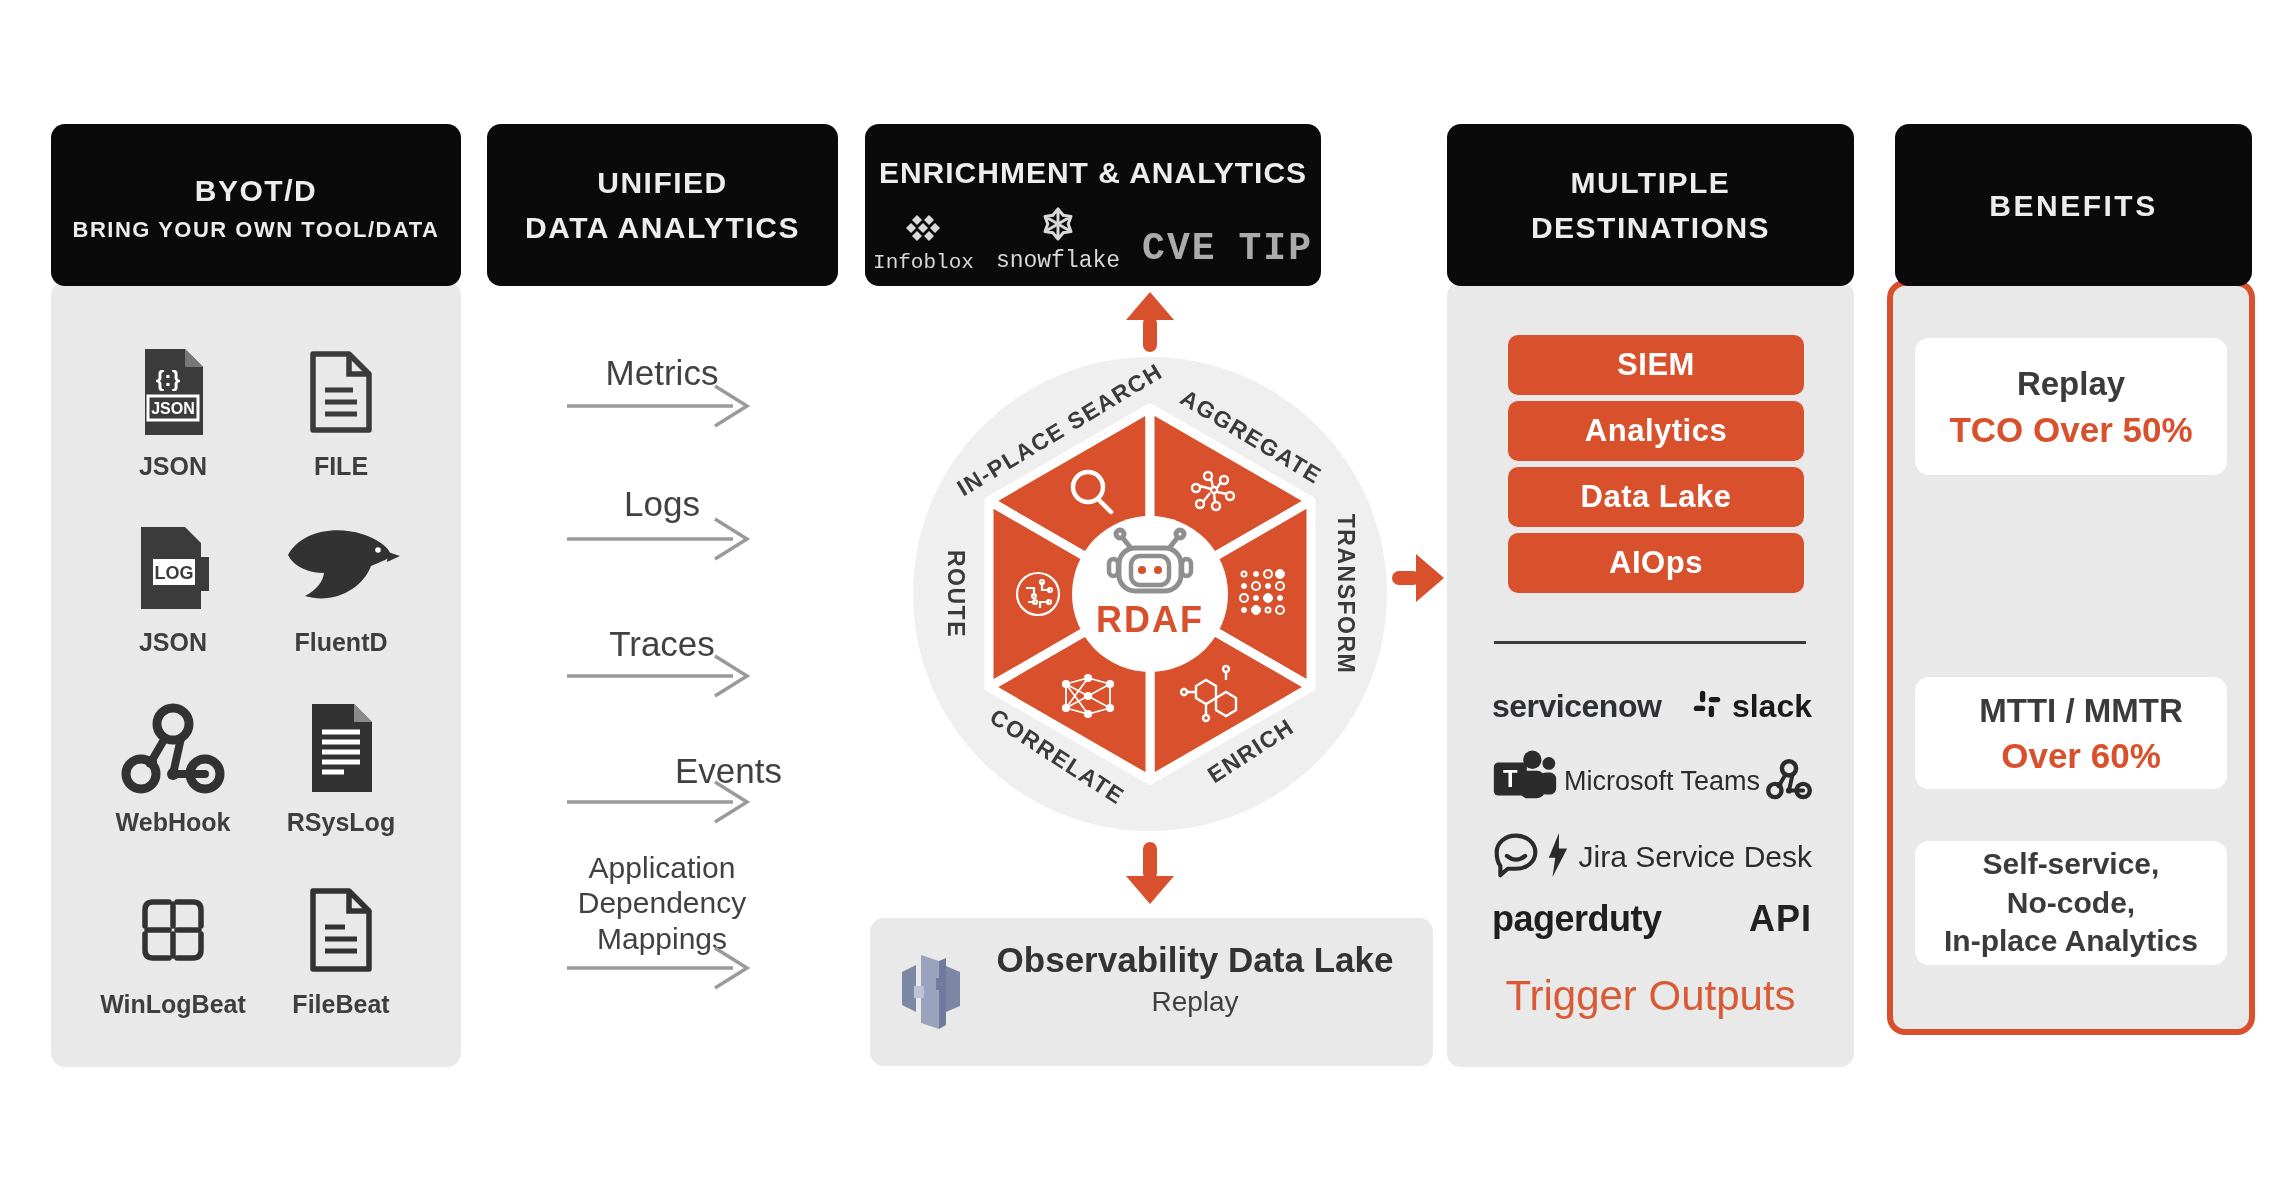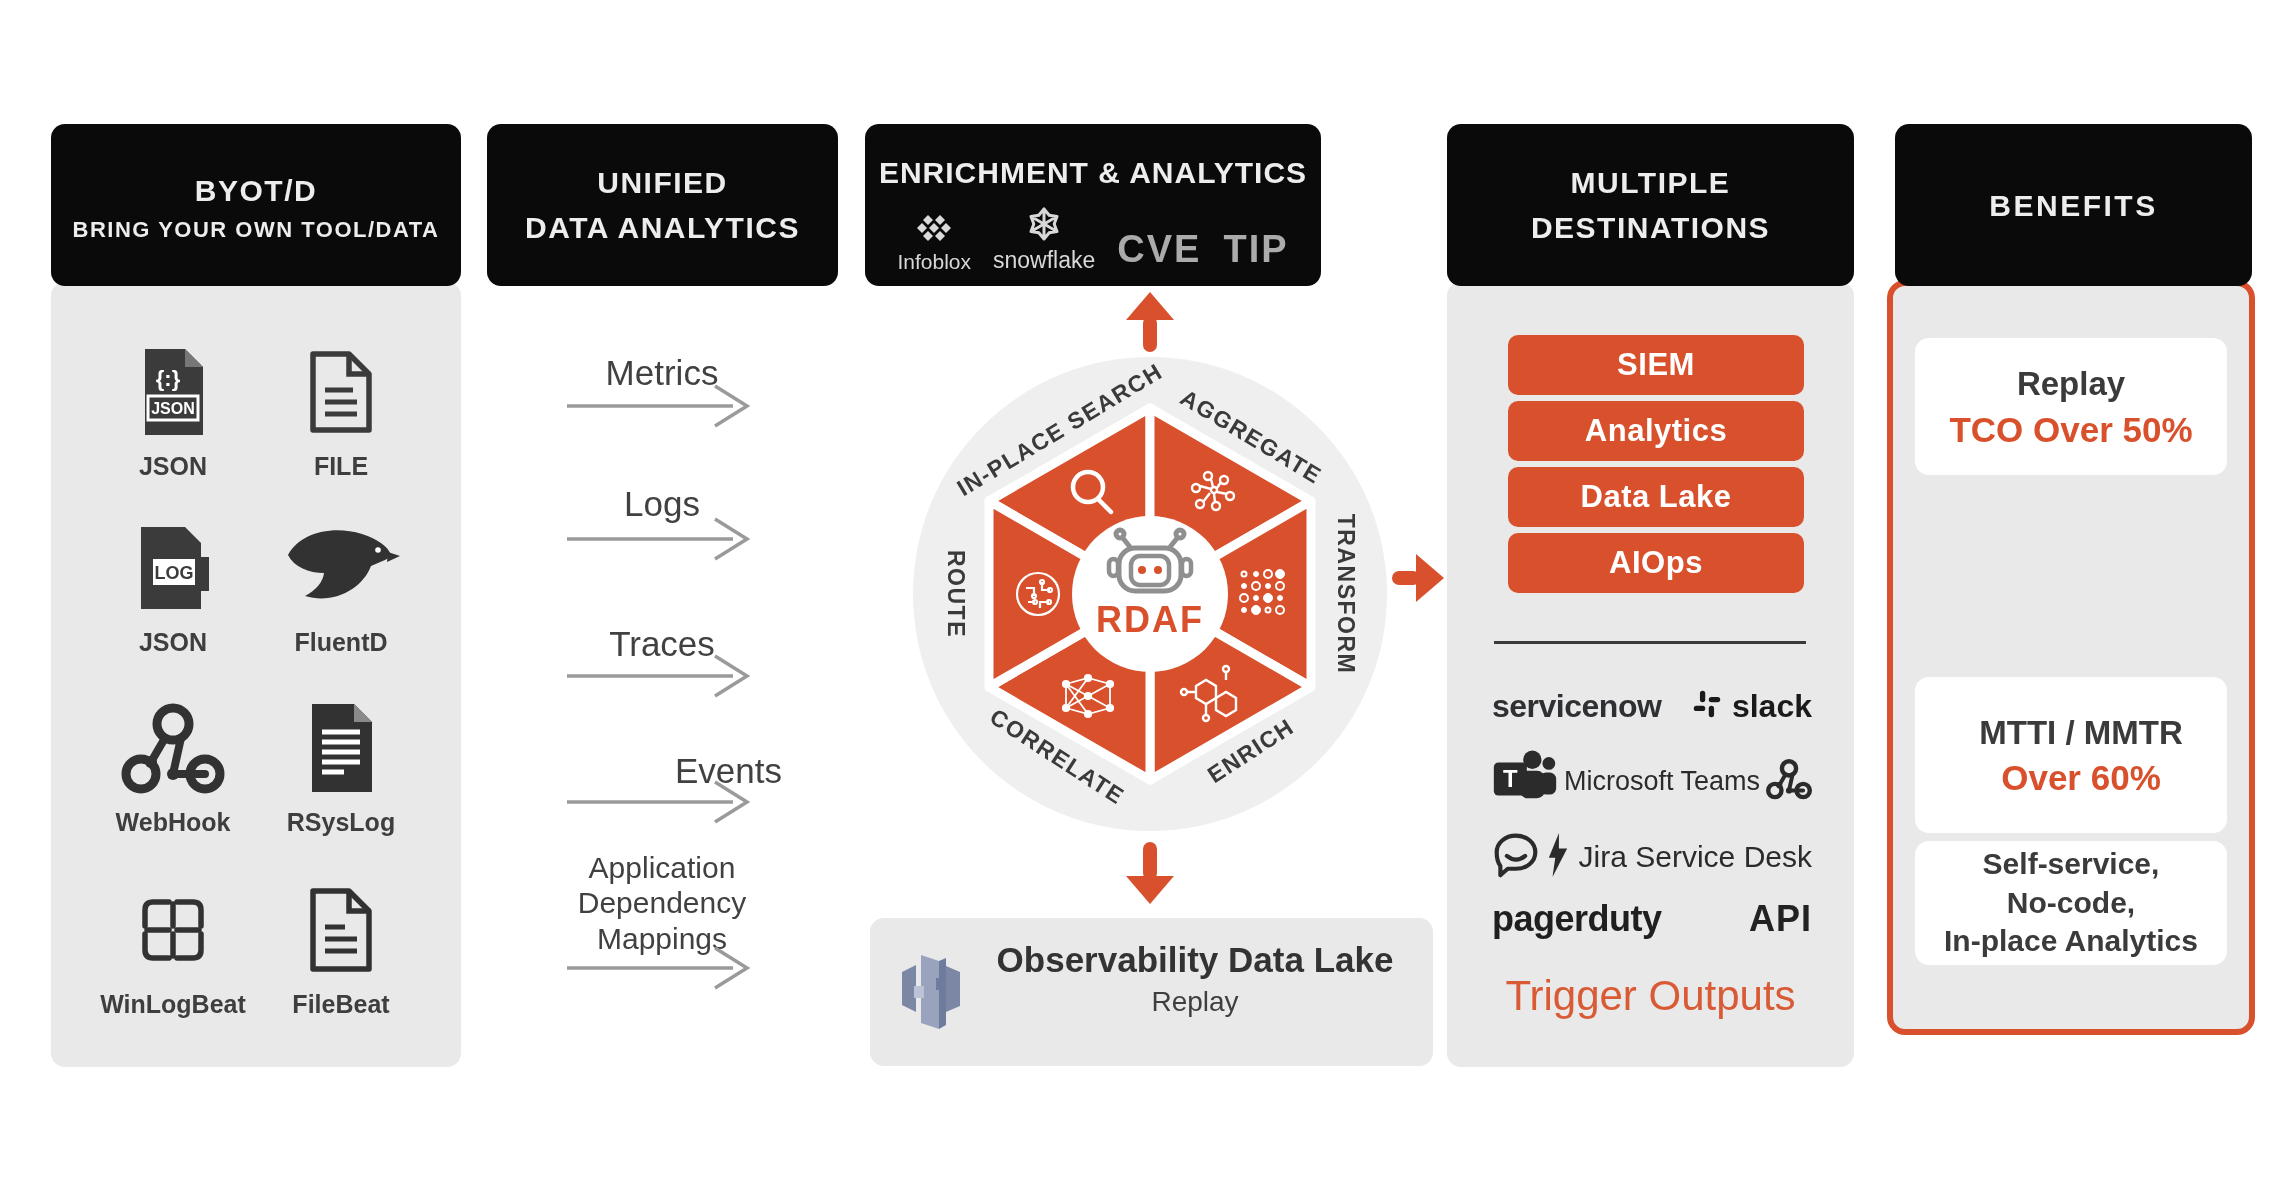--- a/index.html
+++ b/index.html
@@ -19,21 +19,21 @@
   .tool-cell { position:absolute; width:170px; display:flex; flex-direction:column; align-items:center; z-index:2; }
   .tool-cell .ic { height:96px; display:flex; align-items:center; justify-content:center; }
   .tool-cell .lb { margin-top:12px; font-size:25px; font-weight:700; color:#3e3e3e; white-space:nowrap; }
 
   
   .flow-label { position:absolute; width:240px; text-align:center; font-size:35px; font-weight:500;
     color:#414141; z-index:2; line-height:1.18; }
   .flow-arrow { position:absolute; z-index:2; }
 
   
-  .partner-row { display:flex; align-items:flex-end; justify-content:center; gap:22px; margin-top:12px; }
+  .partner-row { display:flex; align-items:flex-end; justify-content:center; gap:22px; margin-top:12px;font-family:Liberation Mono, monospace; }
   .partner { display:flex; flex-direction:column; align-items:center; }
   .partner .pname { font-size:21px; font-weight:500; color:#d8d8d8; margin-top:2px; }
   .partner .pname.sf { font-size:23px; }
   .ptext { font-size:38px; font-weight:800; color:#ababab; letter-spacing:2px; line-height:1; padding-bottom:6px; }
 
   
   .wheel { position:absolute; left:913px; top:357px; width:474px; height:474px; z-index:2; }
   .seg-label { position:absolute; white-space:nowrap; font-size:23px; font-weight:800; letter-spacing:1.5px;
     color:#3a3a3a; transform-origin:center; }
 
@@ -456,21 +456,21 @@
 
   <div class="benefits-border"></div>
   <div class="hdr" style="left:1895px; width:357px;">
     <div class="t1" style="letter-spacing:2.5px;">BENEFITS</div>
   </div>
 
   <div class="bcard" style="top:338px; height:137px;">
     <div class="l1">Replay</div>
     <div class="l2">TCO Over 50%</div>
   </div>
-  <div class="bcard" style="top:677px; height:156px;padding-left:20px;">
+  <div class="bcard" style="top:677px; height:112px;padding-left:20px;">
     <div class="l1">MTTI / MMTR</div>
     <div class="l2">Over 60%</div>
   </div>
   <div class="bcard" style="top:841px; height:124px;">
     <div class="l3">Self-service,</div>
     <div class="l3">No-code,</div>
     <div class="l3">In-place Analytics</div>
   </div>
 
 </div>

